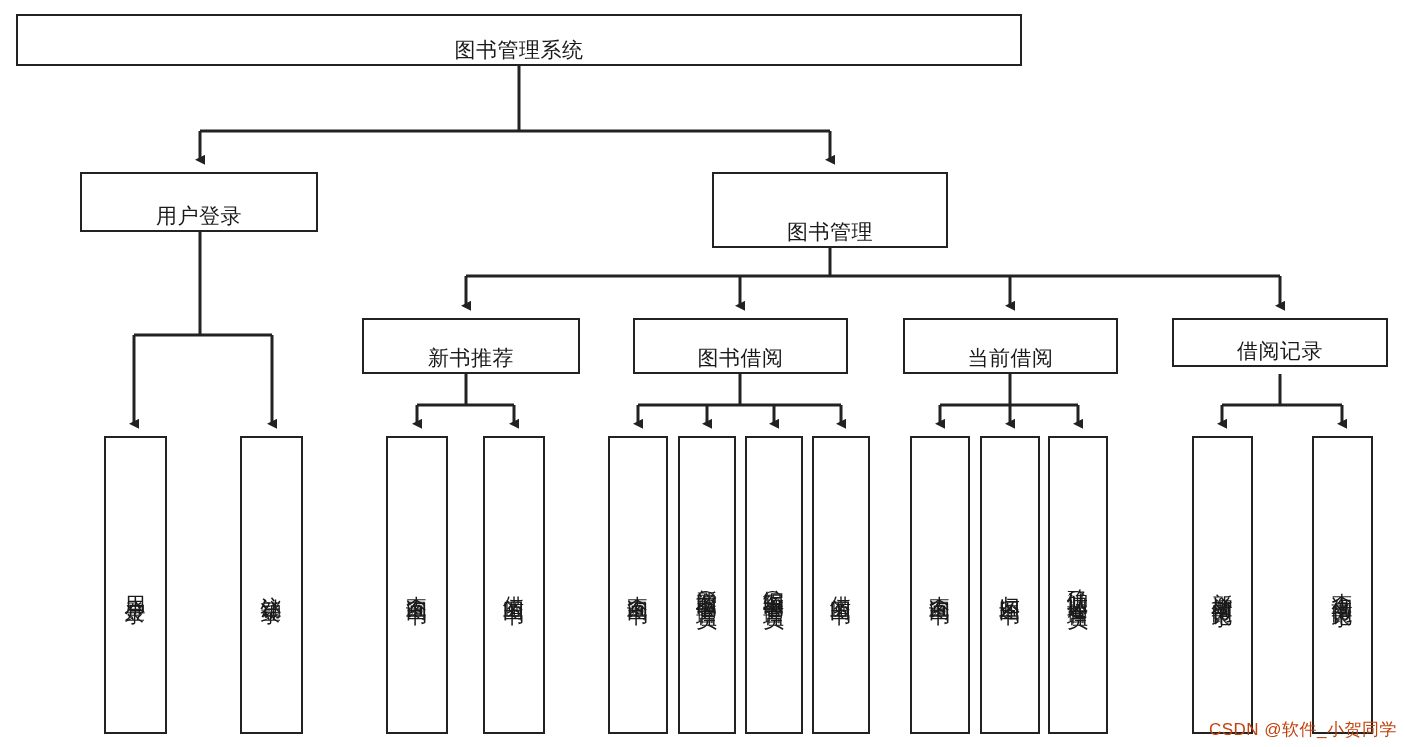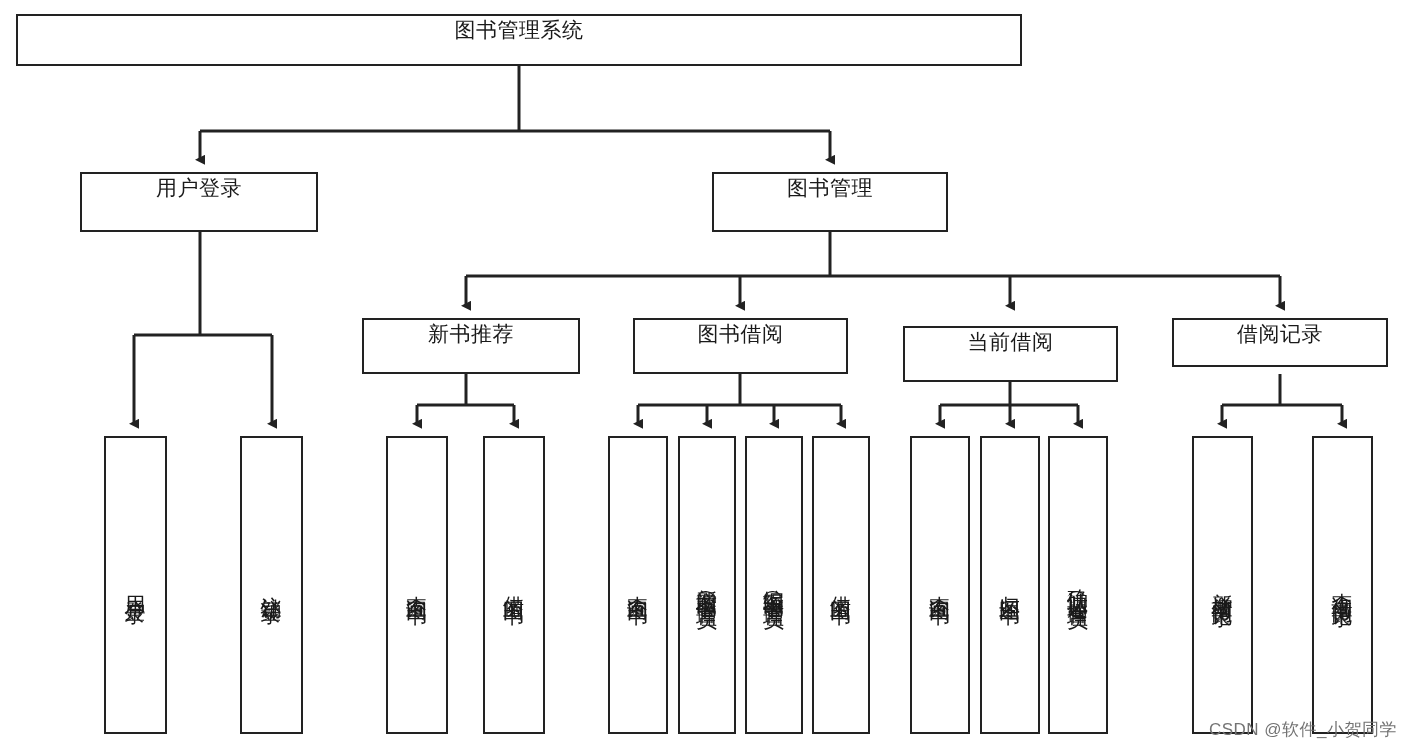--- a/index.html
+++ b/index.html
@@ -23,21 +23,21 @@
     top: 0;
     width: 1405px;
     height: 747px;
   }
   .node {
     position: absolute;
     box-sizing: border-box;
     border: 2px solid #222222;
     background: #ffffff;
     display: flex;
-    align-items: flex-start;
+    align-items: flex-end;
     justify-content: center;
     color: #1a1a1a;
   }
   .node.horiz {
     font-size: 21px;
     letter-spacing: 0.5px;
   }
   .node.vert {
     writing-mode: vertical-rl;
     text-orientation: upright;
@@ -55,21 +55,21 @@
   }
   .node.vert .label {
     writing-mode: vertical-rl;
     text-orientation: upright;
   }
   .watermark {
     position: absolute;
     right: 8px;
     bottom: 6px;
     font-size: 17px;
-    color: #737373;
+    color: #c2410c;
     letter-spacing: 0.5px;
     white-space: nowrap;
     pointer-events: none;
   }
 </style>
 </head>
 <body>
 
 <div id="canvas">
 
@@ -123,31 +123,31 @@
     </g>
   </svg>
 
   <div class="node horiz" style="left: 16px; top: 14px; width: 1006px; height: 52px;">
     <span class="label">图书管理系统</span>
   </div>
 
   <div class="node horiz" style="left: 80px; top: 172px; width: 238px; height: 60px;">
     <span class="label">用户登录</span>
   </div>
-  <div class="node horiz" style="left: 712px; top: 172px; width: 236px; height: 60px;">
+  <div class="node horiz" style="left: 712px; top: 172px; width: 236px; height: 76px;">
     <span class="label">图书管理</span>
   </div>
 
   <div class="node horiz" style="left: 633px; top: 318px; width: 215px; height: 56px;">
     <span class="label">图书借阅</span>
   </div>
   <div class="node horiz" style="left: 362px; top: 318px; width: 218px; height: 56px;">
     <span class="label">新书推荐</span>
   </div>
-  <div class="node horiz" style="left: 903px; top: 318px; width: 215px; height: 56px; margin-top: 8px;">
+  <div class="node horiz" style="left: 903px; top: 318px; width: 215px; height: 56px;">
     <span class="label">当前借阅</span>
   </div>
   <div class="node horiz" style="left: 1172px; top: 318px; width: 216px; height: 49px;">
     <span class="label">借阅记录</span>
   </div>
 
   <div class="node vert" style="left: 104px; top: 436px; width: 63px; height: 298px;">
     <span class="label">用户登录</span>
   </div>
   <div class="node vert" style="left: 240px; top: 436px; width: 63px; height: 298px;">

